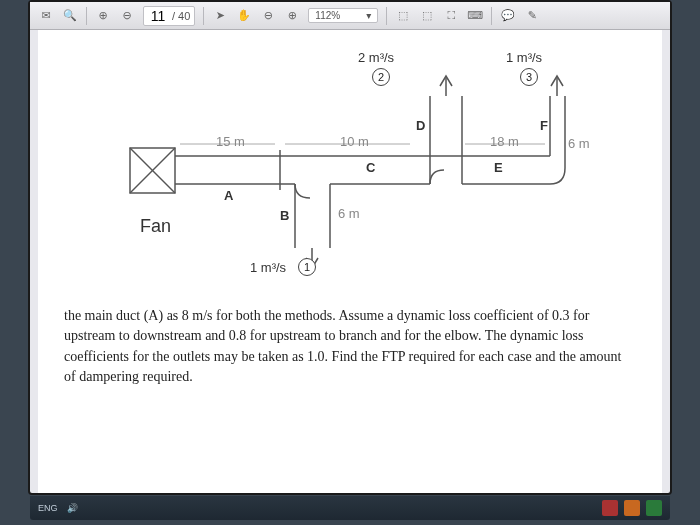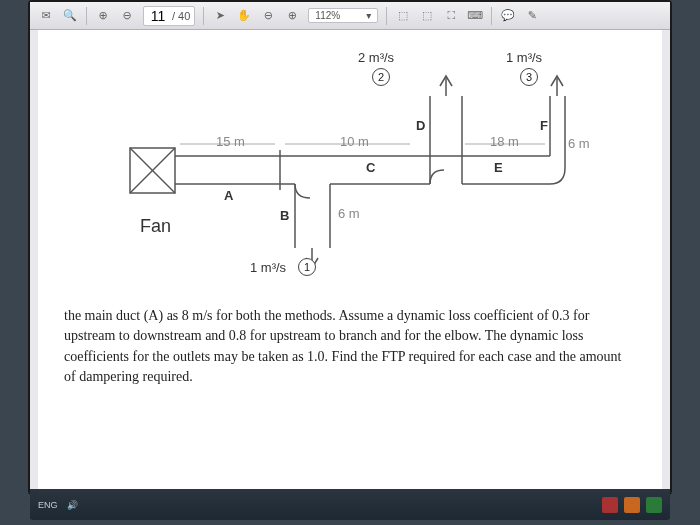--- a/index.html
+++ b/index.html
@@ -62,21 +62,21 @@
   .dlabel.big { font-size: 18px; }
   .dlabel.flow { font-size: 13px; font-weight: 500; }
   .dlabel.seg { color: #888; }
   .dlabel.node { font-weight: bold; color: #333; font-size: 13px; }
   .circ {
     position: absolute; width: 18px; height: 18px; border: 1.5px solid #444; border-radius: 50%;
     display: flex; align-items: center; justify-content: center; font-size: 11px; background: #fff;
   }
   .footer-text { font-size: 14px; line-height: 1.45; font-family: Georgia, 'Times New Roman', serif; }
   .taskbar {
-    position: absolute; left: 30px; right: 30px; bottom: 5px; height: 31px;
+    position: absolute; left: 30px; right: 30px; bottom: 5px; height: 24px;
     background: linear-gradient(#2a3540, #1e2832);
     border-radius: 0 0 3px 3px;
     display: flex; align-items: center; gap: 10px; padding: 0 8px;
     color: #c0ccd8; font-size: 9px;
   }
   .taskbar .right { margin-left: auto; display: flex; gap: 6px; }
   .task-icon { width: 16px; height: 16px; background: #b04040; border-radius: 2px; }
 </style>
 </head>
 <body>

